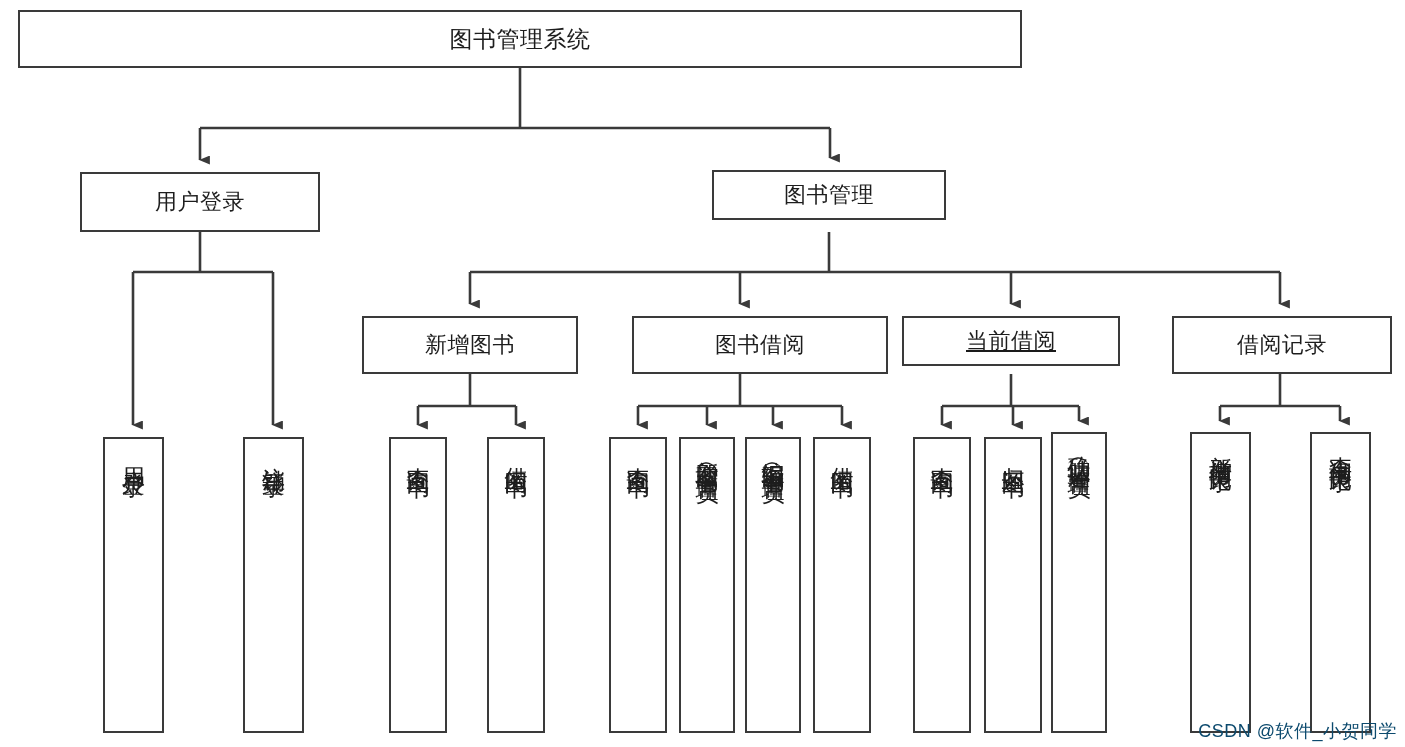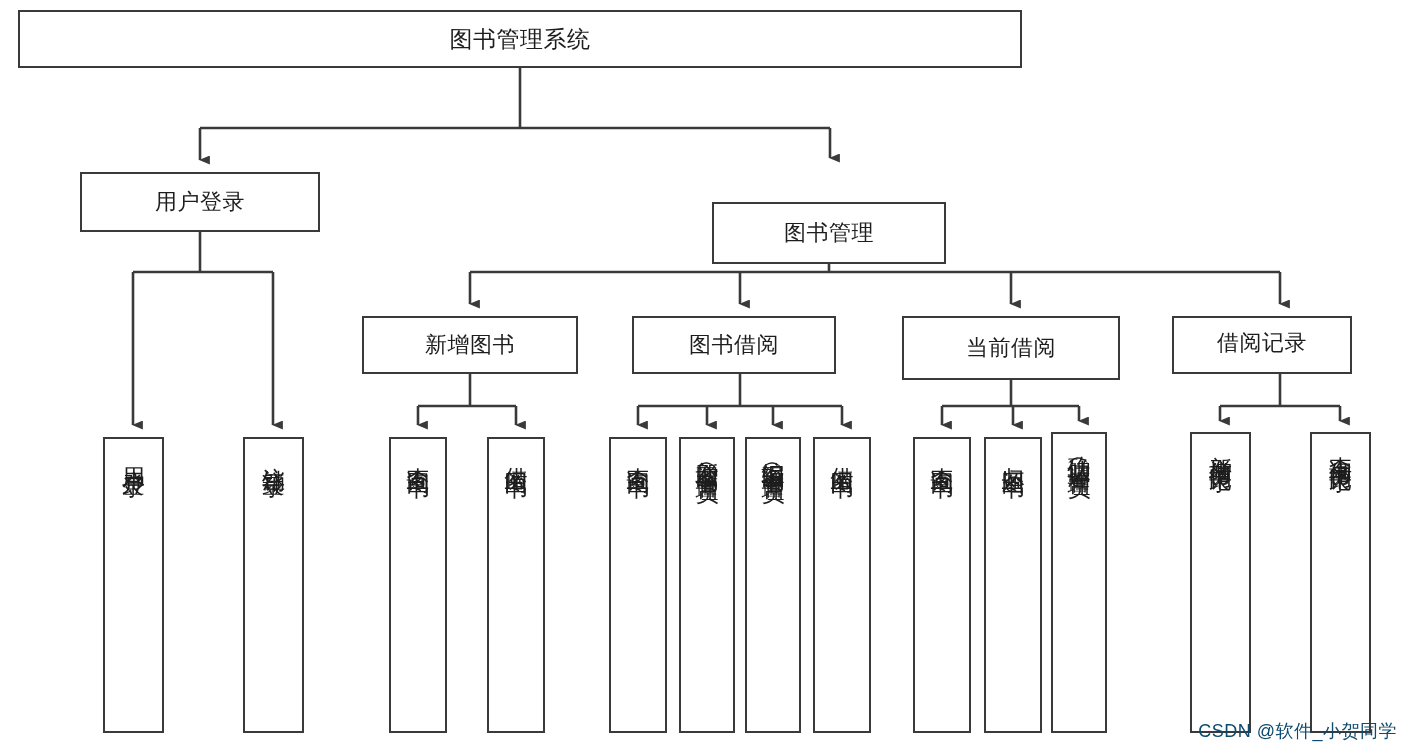--- a/index.html
+++ b/index.html
@@ -134,34 +134,34 @@
     </g>
   </svg>
 
   <div class="node h root" style="left:18px; top:10px; width:1004px; height:58px;">
     <span class="label">图书管理系统</span>
   </div>
 
   <div class="node h" style="left:80px; top:172px; width:240px; height:60px;">
     <span class="label">用户登录</span>
   </div>
-  <div class="node h" style="left:712px; top:170px; width:234px; height:62px;margin-top:32px;">
+  <div class="node h" style="left:712px; top:170px; width:234px; height:50px;">
     <span class="label">图书管理</span>
   </div>
 
   <div class="node h" style="left:362px; top:316px; width:216px; height:58px;">
     <span class="label">新增图书</span>
   </div>
-  <div class="node h" style="left:632px; top:316px; width:204px; height:58px;">
+  <div class="node h" style="left:632px; top:316px; width:256px; height:58px;">
     <span class="label">图书借阅</span>
   </div>
-  <div class="node h" style="left:902px; top:316px; width:218px; height:64px;">
+  <div class="node h" style="left:902px; top:316px; width:218px; height:50px;text-decoration:underline;">
     <span class="label">当前借阅</span>
   </div>
-  <div class="node h" style="left:1172px; top:316px; width:180px; height:58px;font-family:Liberation Mono, monospace;">
+  <div class="node h" style="left:1172px; top:316px; width:220px; height:58px;">
     <span class="label">借阅记录</span>
   </div>
 
   <div class="node v" style="left:103px; top:437px; width:61px; height:296px;">
     <span class="label">用户登录</span>
   </div>
   <div class="node v" style="left:243px; top:437px; width:61px; height:296px;">
     <span class="label">注销登录</span>
   </div>
 

